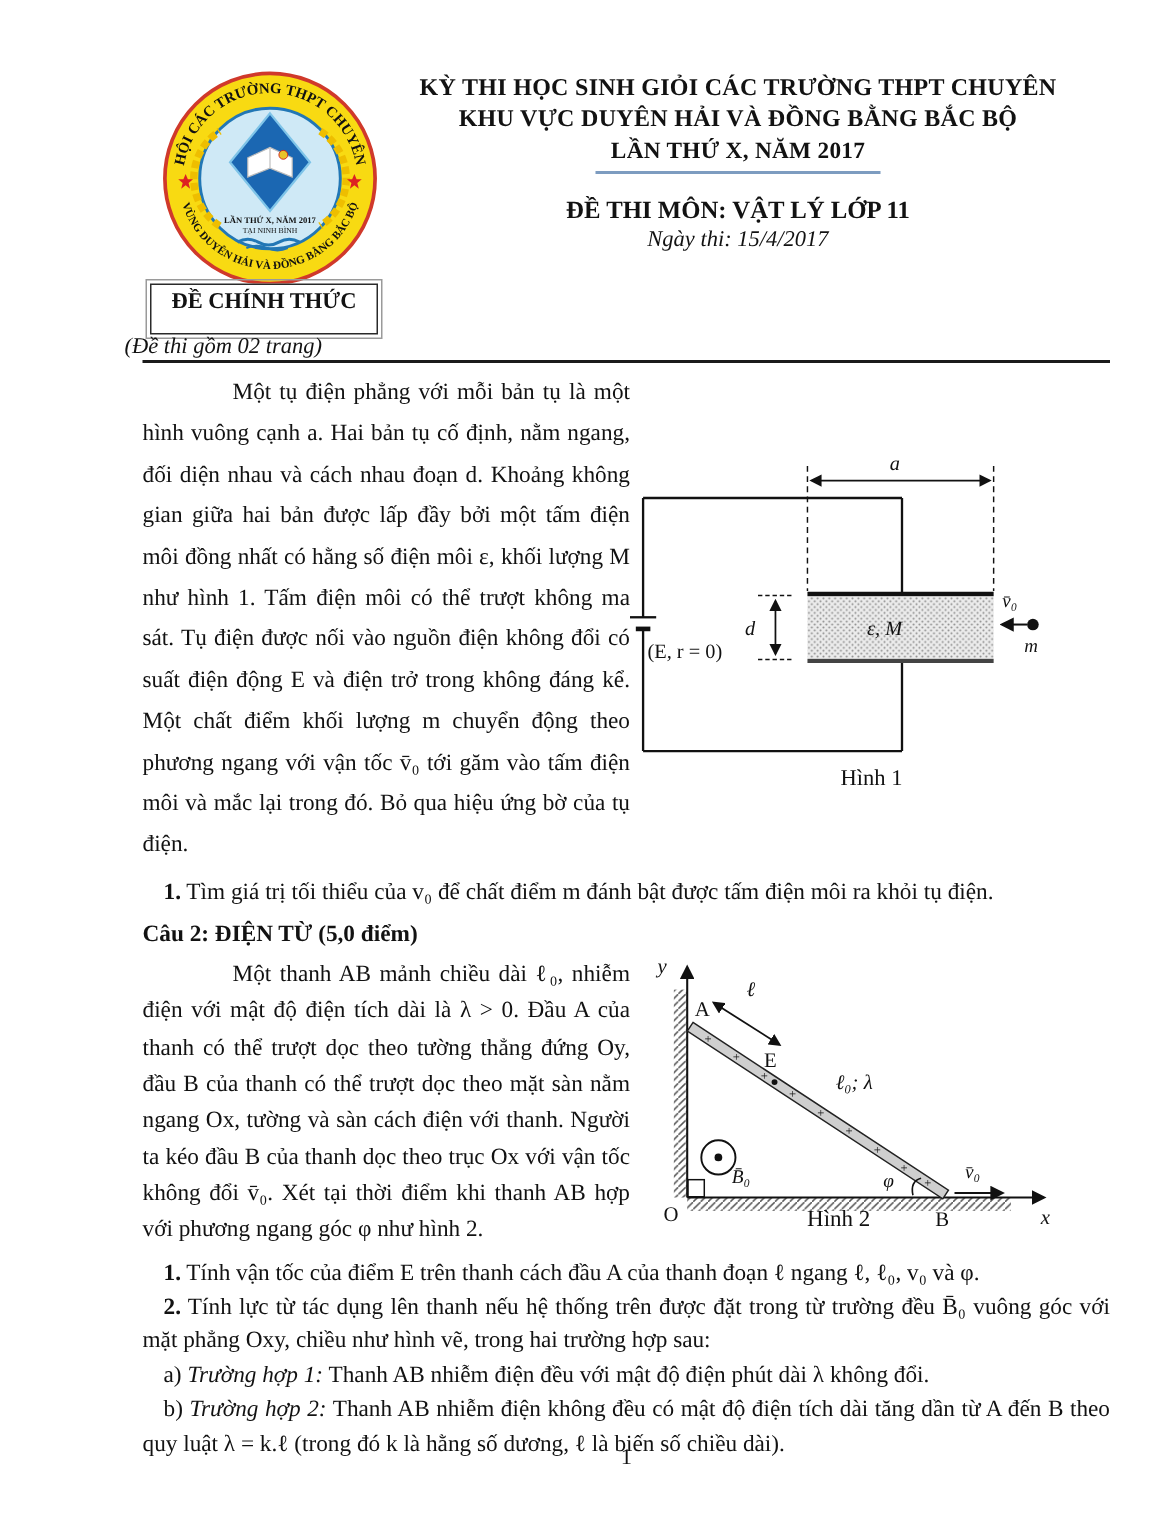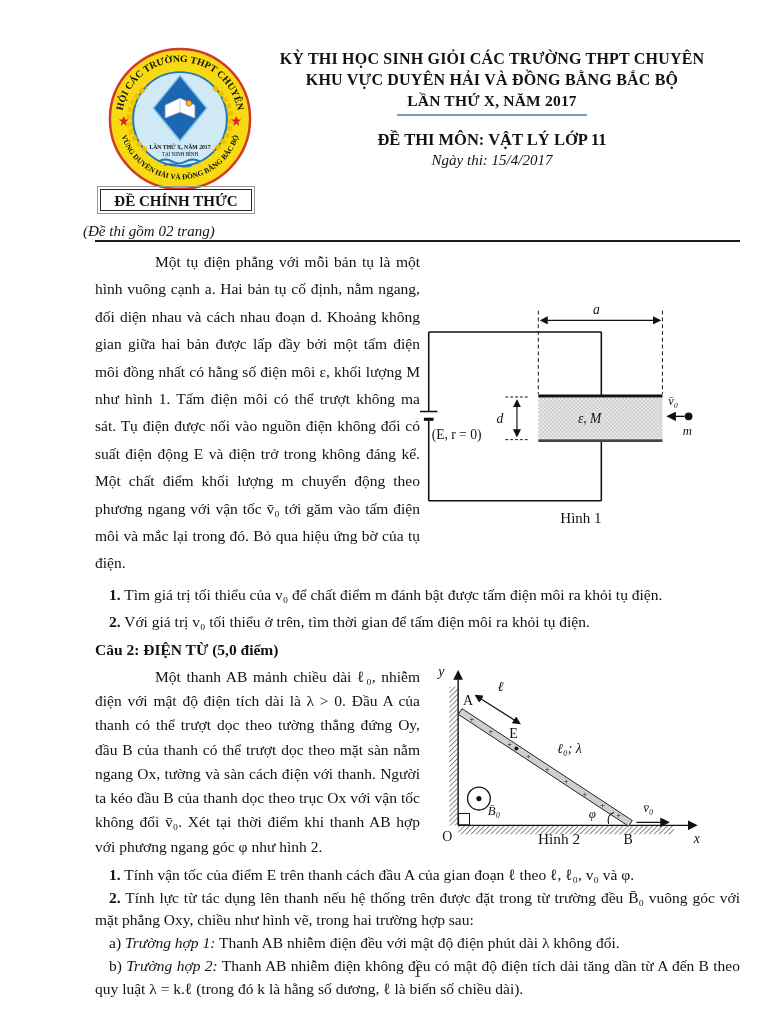--- a/index.html
+++ b/index.html
@@ -10,21 +10,21 @@
   }
   
   .hdr-text { position:absolute; left:262px; top:48px; width:460px; text-align:center; }
   .hl  { font-weight:bold; font-size:16px; line-height:21px; letter-spacing:.2px; }
   .hl3 { font-size:15.5px; }
   .under-accent { width:190px; height:2px; margin:3px auto 0; }
   .subject { font-weight:bold; font-size:16.5px; margin-top:13px; line-height:21px; }
   .hit { font-style:italic; font-size:15px; line-height:20px; }
   .logo-wrap { position:absolute; left:106px; top:44px; width:148px; height:150px; }
   .official-box {
-    position:absolute; left:100px; top:189px; width:150px; padding:3px 0 0;
+    position:absolute; left:100px; top:189px; width:150px; padding:3px 0 12px;
     text-align:center; font-weight:bold; font-size:15px;
     border:1px solid #2a2a2a; outline:1px solid #9a9a9a; outline-offset:2px;
     background:#fff;
   }
   .pages-note { position:absolute; left:83px; top:223px; font-style:italic; font-size:15px; }
   .rule { position:absolute; left:95px; right:28px; top:240px; border-top:2px solid #1b1b1b; }
   
   .content { position:absolute; left:95px; right:28px; top:246px; }
   .sec-title { font-weight:bold; font-size:15.5px; line-height:21px; margin:4px 0 0; }
   .row { display:flex; justify-content:space-between; align-items:center; }
@@ -137,21 +137,20 @@
           <line x1="273" y1="123" x2="256" y2="123" stroke="#111" stroke-width="1.4" marker-end="url(#arr1)"></line>
           <text x="256" y="111" font-size="13" font-style="italic">v̄₀</text>
           <text x="271" y="142" font-size="13" font-style="italic">m</text>
 
           <text x="166" y="233" font-size="15.5" text-anchor="middle">Hình 1</text>
         </svg>
       </div>
     </div>
     <div class="items1">
       <p class="item"><span class="pfx">1.</span> <span>Tìm giá trị tối thiểu của v₀ để chất điểm m đánh bật được tấm điện môi ra khỏi tụ điện.</span></p>
-      <p class="item"><span class="pfx">2.</span> <span>Với giá trị v₀ tối thiểu ở trên, tìm thời gian để tấm điện môi ra khỏi tụ điện.</span></p>
     </div>
 
     <div class="sec-title">Câu 2: ĐIỆN TỪ (5,0 điểm)</div>
     <div class="row">
       <p class="col-para p2">Một thanh AB mảnh chiều dài ℓ₀, nhiễm điện với mật độ điện tích dài là λ &gt; 0. Đầu A của thanh có thể trượt dọc theo tường thẳng đứng Oy, đầu B của thanh có thể trượt dọc theo mặt sàn nằm ngang Ox, tường và sàn cách điện với thanh. Người ta kéo đầu B của thanh dọc theo trục Ox với vận tốc không đổi v̄₀. Xét tại thời điểm khi thanh AB hợp với phương ngang góc φ như hình 2.</p>
       <div class="fig2">
         <svg width="278" height="198" viewBox="0 0 280 200">
           <defs>
             <pattern id="hatch" width="5" height="5" patternUnits="userSpaceOnUse">
               <path d="M0,5 L5,0" stroke="#555" stroke-width="1"></path>
@@ -202,21 +201,21 @@
 
           <circle cx="47" cy="140" r="11.5" fill="#fff" stroke="#111" stroke-width="1.3"></circle>
           <circle cx="47" cy="140" r="2.6" fill="#111"></circle>
           <text x="56" y="157" font-size="13" font-style="italic">B̄₀</text>
 
           <text x="128" y="186" font-size="15.5" text-anchor="middle">Hình 2</text>
         </svg>
       </div>
     </div>
     <div class="items2">
-      <p class="item"><span class="pfx">1.</span> <span>Tính vận tốc của điểm E trên thanh cách đầu A của gian đoạn ℓ theo ℓ, ℓ₀, v₀ và φ.</span></p>
+      <p class="item"><span class="pfx">1.</span> <span>Tính vận tốc của điểm E trên thanh cách đầu A của thanh đoạn ℓ ngang ℓ, ℓ₀, v₀ và φ.</span></p>
       <p class="item"><span class="pfx">2.</span> <span>Tính lực từ tác dụng lên thanh nếu hệ thống trên được đặt trong từ trường đều B̄₀ vuông góc với mặt phẳng Oxy, chiều như hình vẽ, trong hai trường hợp sau:</span></p>
       <p class="item"><span>a)</span> <span class="em">Trường hợp 1:</span> <span>Thanh AB nhiễm điện đều với mật độ điện phút dài λ không đổi.</span></p>
       <p class="item"><span>b)</span> <span class="em">Trường hợp 2:</span> <span>Thanh AB nhiễm điện không đều có mật độ điện tích dài tăng dần từ A đến B theo quy luật λ = k.ℓ (trong đó k là hằng số dương, ℓ là biến số chiều dài).</span></p>
     </div>
   </div>
 
   <div class="pagenum">1</div>
 </div>
 
 </body></html>

